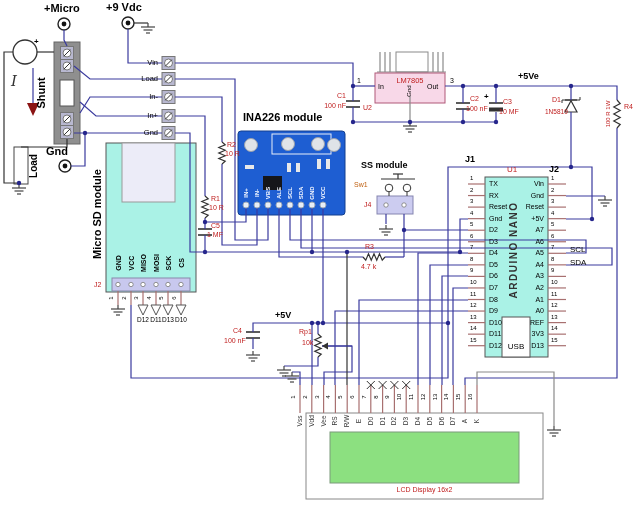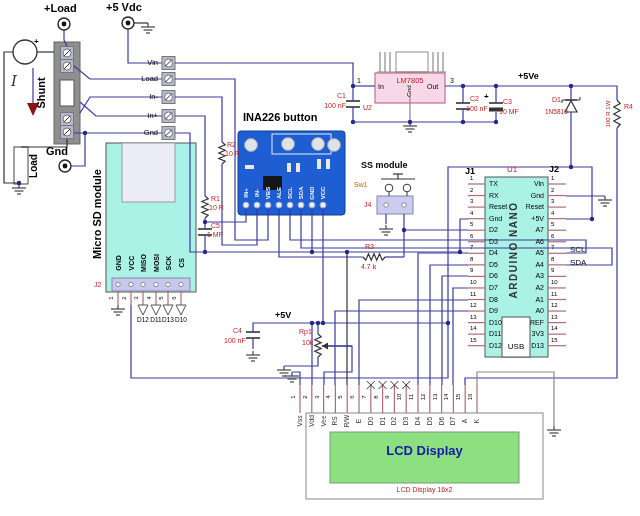--- a/index.html
+++ b/index.html
@@ -336,32 +336,32 @@
         <circle cx="257" cy="205" r="3" fill="#e8eef6" stroke="#9aa6b6" stroke-width="1"></circle>
         <circle cx="268" cy="205" r="3" fill="#e8eef6" stroke="#9aa6b6" stroke-width="1"></circle>
         <circle cx="279" cy="205" r="3" fill="#e8eef6" stroke="#9aa6b6" stroke-width="1"></circle>
         <circle cx="290" cy="205" r="3" fill="#e8eef6" stroke="#9aa6b6" stroke-width="1"></circle>
         <circle cx="301" cy="205" r="3" fill="#e8eef6" stroke="#9aa6b6" stroke-width="1"></circle>
         <circle cx="312" cy="205" r="3" fill="#e8eef6" stroke="#9aa6b6" stroke-width="1"></circle>
         <circle cx="323" cy="205" r="3" fill="#e8eef6" stroke="#9aa6b6" stroke-width="1"></circle>
       </g>
 </svg>
 
-<div class="lbl b n11" style="left:44px;top:3px">+Load</div>
-<div class="lbl b n11" style="left:106px;top:2px">+5 Vdc</div>
+<div class="lbl b n11" style="left:44px;top:3px">+Micro</div>
+<div class="lbl b n11" style="left:106px;top:2px">+9 Vdc</div>
 <div class="lbl b n11" style="left:46px;top:146px">Gnd</div>
 <div class="lbl ser n15 dk" style="left:11px;top:74px">I</div>
 <div class="lbl b n8" style="left:34px;top:38px">+</div>
 <div class="lbl vt b n11" style="left:41px;top:93px">Shunt</div>
 <div class="lbl vt b n10" style="left:34px;top:166px">Load</div>
 
 <div class="lbl vt b n11" style="left:97px;top:214px">Micro SD module</div>
 <div class="lbl red n7" style="left:94px;top:281px">J2</div>
 
-<div class="lbl b n11" style="left:243px;top:112px">INA226 button</div>
+<div class="lbl b n11" style="left:243px;top:112px">INA226 module</div>
 
 <div class="lbl red n7" style="left:227px;top:141px">R2</div>
 <div class="lbl red n7" style="left:225px;top:150px">10 R</div>
 <div class="lbl red n7" style="left:211px;top:195px">R1</div>
 <div class="lbl red n7" style="left:209px;top:204px">10 R</div>
 <div class="lbl red n7" style="left:211px;top:222px">C5</div>
 <div class="lbl red n7" style="left:207px;top:231px">1 MF</div>
 
 <div class="lbl red n7 ra" style="left:320px;top:92px;width:26px">C1</div>
 <div class="lbl red n7 ra" style="left:310px;top:102px;width:36px">100 nF</div>
@@ -387,33 +387,32 @@
 <div class="lbl vt red n6" style="left:608px;top:114px">100 R 1W</div>
 
 <div class="lbl b n9" style="left:361px;top:161px">SS module</div>
 <div class="lbl org n7" style="left:354px;top:181px">Sw1</div>
 <div class="lbl red n7" style="left:364px;top:201px">J4</div>
 <div class="lbl red n7" style="left:365px;top:243px">R3</div>
 <div class="lbl red n7" style="left:361px;top:263px">4.7 k</div>
 
 <div class="lbl n8" style="left:570px;top:246px">SCL</div>
 <div class="lbl n8" style="left:570px;top:259px">SDA</div>
-<div class="lbl b n9" style="left:465px;top:167px">J1</div>
+<div class="lbl b n9" style="left:465px;top:155px">J1</div>
 <div class="lbl red n8" style="left:507px;top:166px">U1</div>
 <div class="lbl b n9" style="left:549px;top:165px">J2</div>
 <div class="lbl n8 ctr" style="left:502px;top:343px;width:28px">USB</div>
 <div class="lbl vt b n10 ls1 dk" style="left:514px;top:250px">ARDUINO NANO</div>
 
 <div class="lbl b n9" style="left:275px;top:311px">+5V</div>
 <div class="lbl red n7" style="left:233px;top:327px">C4</div>
 <div class="lbl red n7" style="left:224px;top:337px">100 nF</div>
 <div class="lbl red n7" style="left:299px;top:328px">Rp1</div>
 <div class="lbl red n7" style="left:302px;top:339px">10k</div>
 
-<div class="lbl b n13 navy ctr" style="left:330px;top:444px;width:189px">LCD Display</div>
 <div class="lbl red n7 ctr" style="left:306px;top:486px;width:237px">LCD Display 16x2</div>
 
 <div class="lbl n75 ra" style="left: 128px; top: 59px; width: 30px;">Vin</div>
     <div class="lbl n75 ra" style="left: 128px; top: 75px; width: 30px;">Load</div>
     <div class="lbl n75 ra" style="left: 128px; top: 93px; width: 30px;">In-</div>
     <div class="lbl n75 ra" style="left: 128px; top: 112px; width: 30px;">In+</div>
     <div class="lbl n75 ra" style="left: 128px; top: 129px; width: 30px;">Gnd</div>
     <div class="lbl n6" style="left: 470px; top: 175px;">1</div>
     <div class="lbl n7" style="left: 489px; top: 180px;">TX</div>
     <div class="lbl n6" style="left: 470px; top: 186.55px;">2</div>

